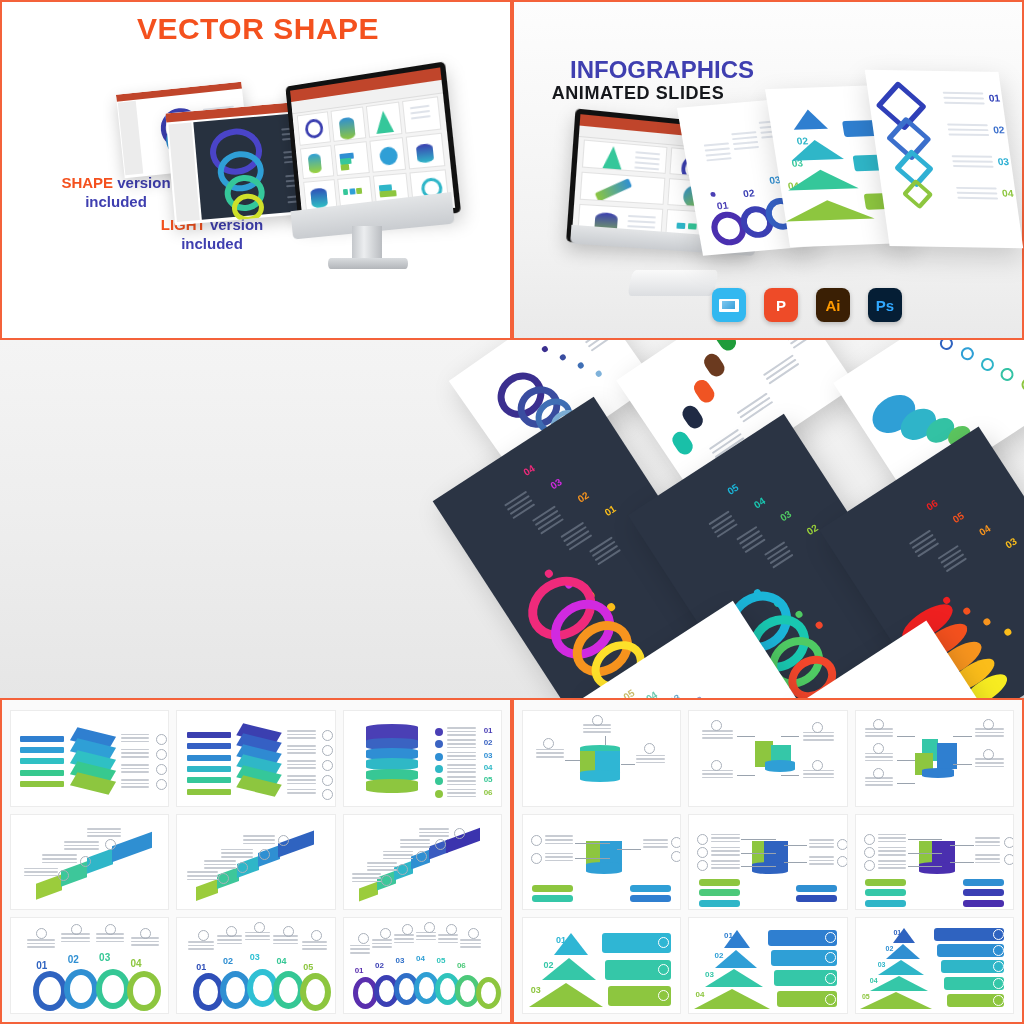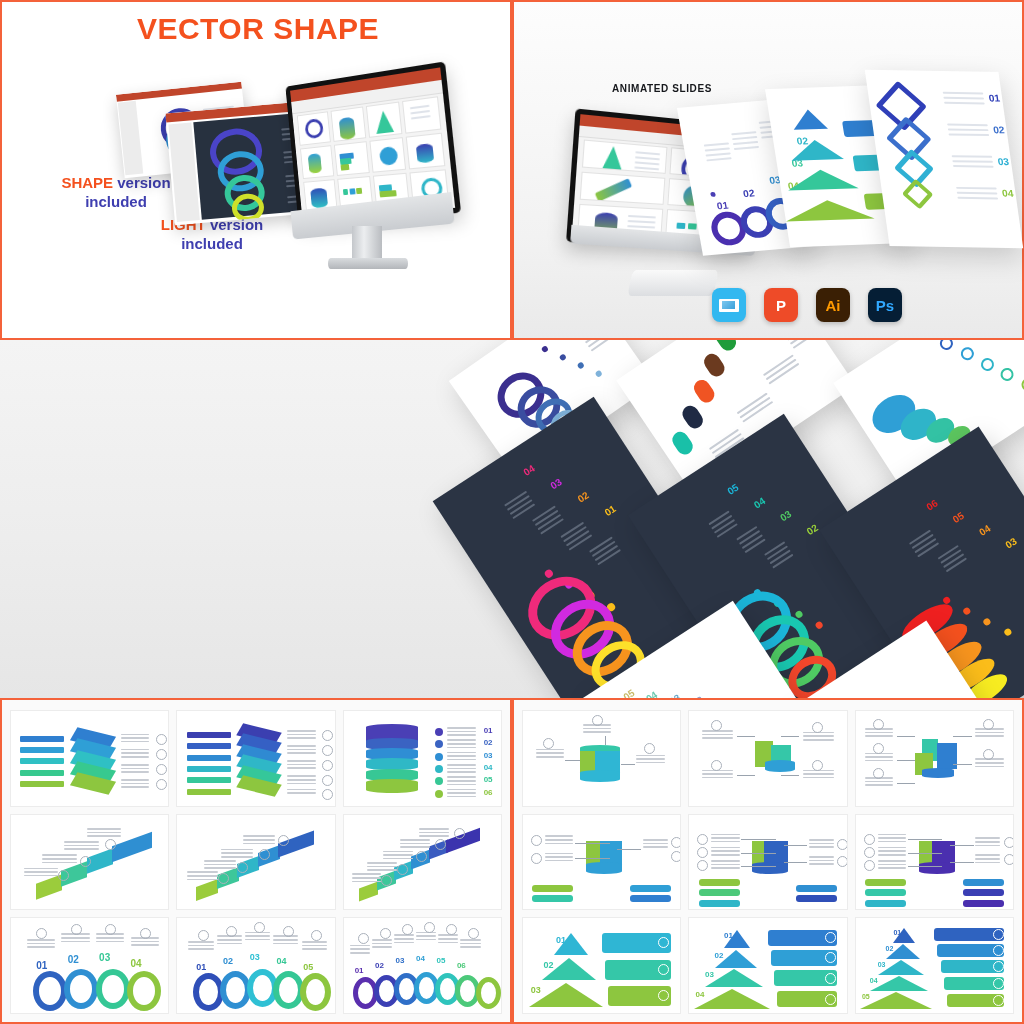--- a/index.html
+++ b/index.html
@@ -20,21 +20,21 @@
   .hero{position:absolute;text-align:center;line-height:1;}
   .h-title{font-weight:bold;color:#F4511E;letter-spacing:.5px;}
   .h-sub{font-weight:bold;color:#3F3FB0;}
   .h-sub2{font-weight:bold;color:#16181c;}
 
   #tl-title{left:0;top:12px;width:512px;font-size:30px;}
   #tl-sub{left:0;top:46px;width:512px;font-size:17px;}
 
   #tr-3d{left:512px;top:14px;width:300px;font-size:40px;}
   #tr-info{left:512px;top:58px;width:300px;font-size:24px;letter-spacing:0px;}
-  #tr-anim{left:512px;top:84px;width:300px;font-size:10px;letter-spacing:.6px;}
+  #tr-anim{left:488px;top:84px;width:300px;font-size:18px;letter-spacing:.6px;}
 
   .vtag{position:absolute;font-size:15px;font-weight:bold;color:#3F3FB0;line-height:1.25;}
   .vtag .hl{color:#F4511E;}
   #tag-dark{left:24px;top:172px;width:180px;text-align:center;}
   #tag-light{left:110px;top:214px;width:200px;text-align:center;}
 
   
   .imac{position:absolute;}
   .imac-bezel{position:absolute;background:#111;border-radius:5px;box-shadow:0 8px 18px rgba(0,0,0,.22);}
   .imac-screen{position:absolute;background:#f4f4f4;overflow:hidden;}
@@ -227,20 +227,21 @@
       </div>
       <div class="imac-chin" style="left:6px;top:128px;width:168px;height:30px;transform:perspective(420px) rotateY(-16deg) rotateZ(-6deg);"></div>
       <div class="imac-neck" style="left:74px;top:152px;width:30px;height:36px;"></div>
       <div class="imac-foot" style="left:50px;top:184px;width:80px;height:11px;"></div>
     </div>
   </div>
 
   <div class="panel p-tr bd">
   </div>
 
+  <div class="hero h-sub" id="tr-info">INFOGRAPHICS</div>
   <div class="hero h-sub2" id="tr-anim">ANIMATED SLIDES</div>
 
   <div class="imac" style="left:572px;top:118px;width:200px;height:190px;">
     <div class="imac-bezel" style="left:0;top:0;width:190px;height:128px;transform:perspective(520px) rotateY(14deg) rotateZ(4deg);">
       <div class="imac-screen" style="left:5px;top:5px;right:5px;bottom:5px;">
         <div class="ppt-bar"></div>
         <div class="ppt-bar2"></div>
         <div class="slidegrid" style="grid-template-columns:repeat(2,1fr);grid-template-rows:repeat(3,1fr);gap:4px;">
           <div class="sg-cell">
             <div style="position:absolute;left:20%;top:14%;width:0;height:0;border-left:11px solid transparent;border-right:11px solid transparent;border-bottom:26px solid #35c79a;"></div>

